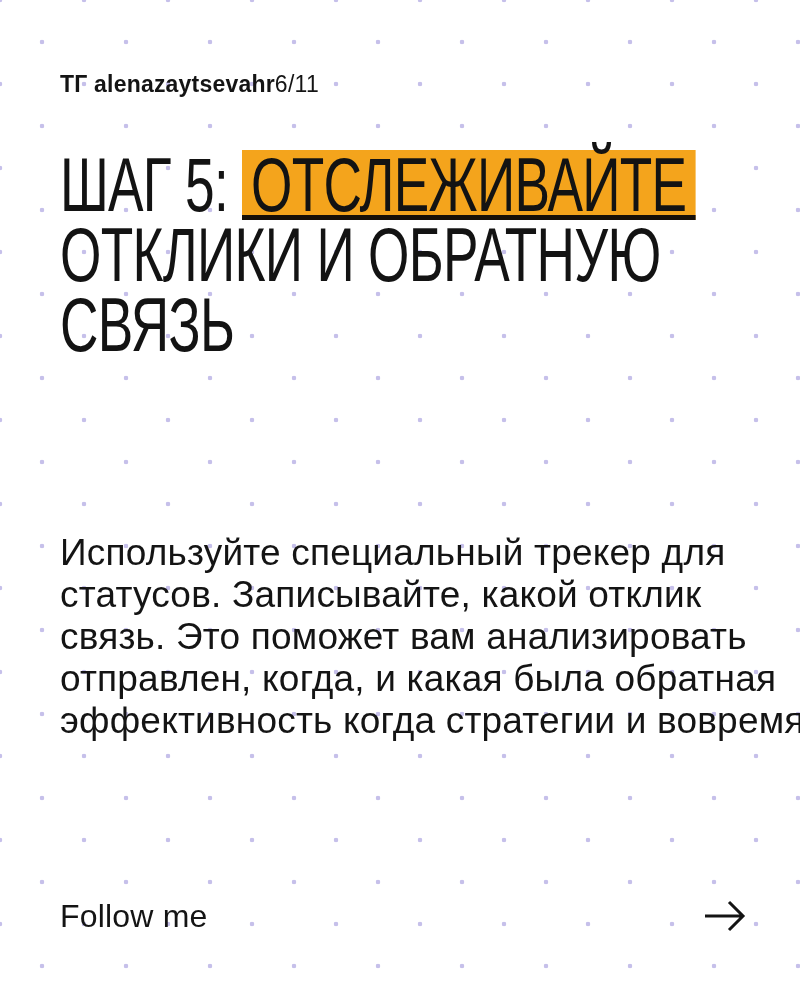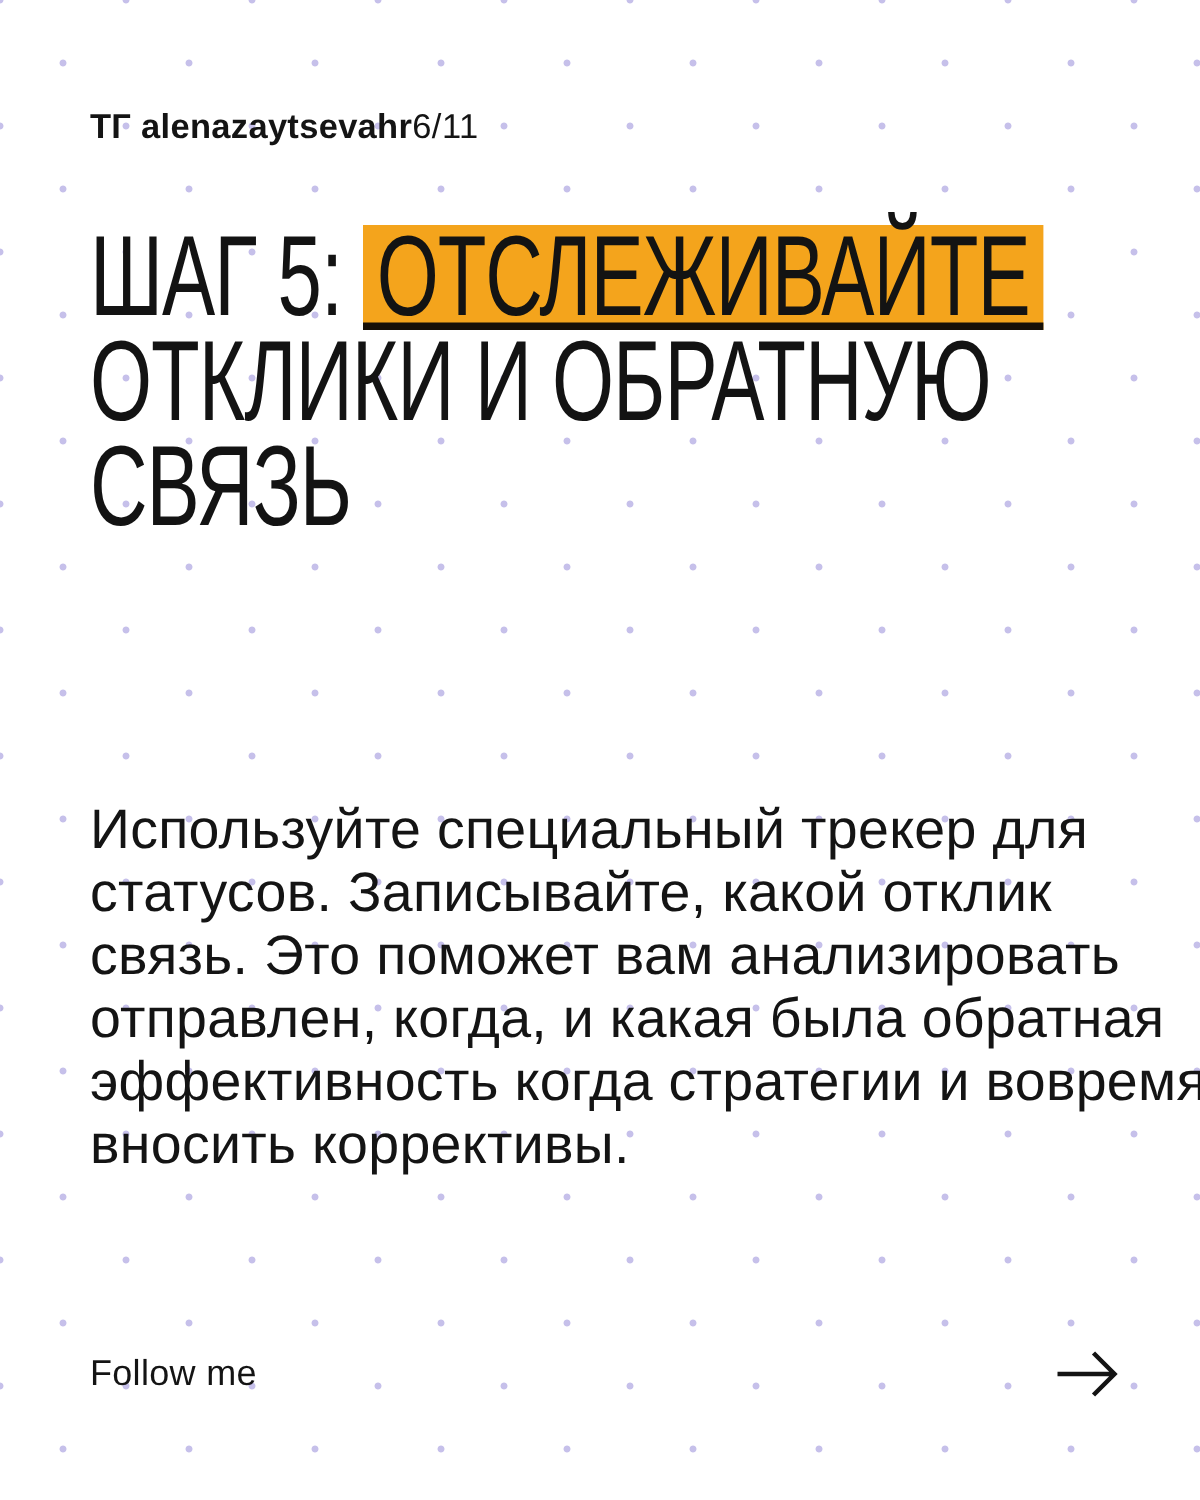--- a/index.html
+++ b/index.html
@@ -76,21 +76,21 @@
 
   
   .footer {
     position: absolute;
     left: 60px; right: 52px; top: 896px;
     height: 40px;
     display: flex;
     justify-content: space-between;
     align-items: center;
   }
-  .follow { font-size: 24px; letter-spacing: 0.2px; }
+  .follow { font-size: 32px; letter-spacing: 0.2px; }
   .arrow-btn {
     background: none;
     border: none;
     padding: 0;
     cursor: pointer;
     display: flex;
     align-items: center;
   }
   .arrow-btn svg { display: block; }
 </style>
@@ -112,21 +112,20 @@
     <div class="h-line">ОТКЛИКИ И ОБРАТНУЮ</div>
     <div class="h-line">СВЯЗЬ</div>
   </h1>
 
   <div class="body-text">
     <div class="body-line">Используйте специальный трекер для</div>
     <div class="body-line">статусов. Записывайте, какой отклик</div>
     <div class="body-line">связь. Это поможет вам анализировать</div>
     <div class="body-line">отправлен, когда, и какая была обратная</div>
     <div class="body-line">эффективность когда стратегии и вовремя</div>
-    <div class="body-line">вносить коррективы.</div>
   </div>
 
   <div class="footer">
     <span class="follow">Follow me</span>
     <button class="arrow-btn">
       <span>
         <svg width="46" height="36" viewBox="0 0 46 36" aria-hidden="true">
           <path d="M3 18 H41 M27 4 L41 18 L27 32" fill="none" stroke="#141414" stroke-width="3" stroke-linecap="butt" stroke-linejoin="miter"></path>
         </svg>
       </span>

